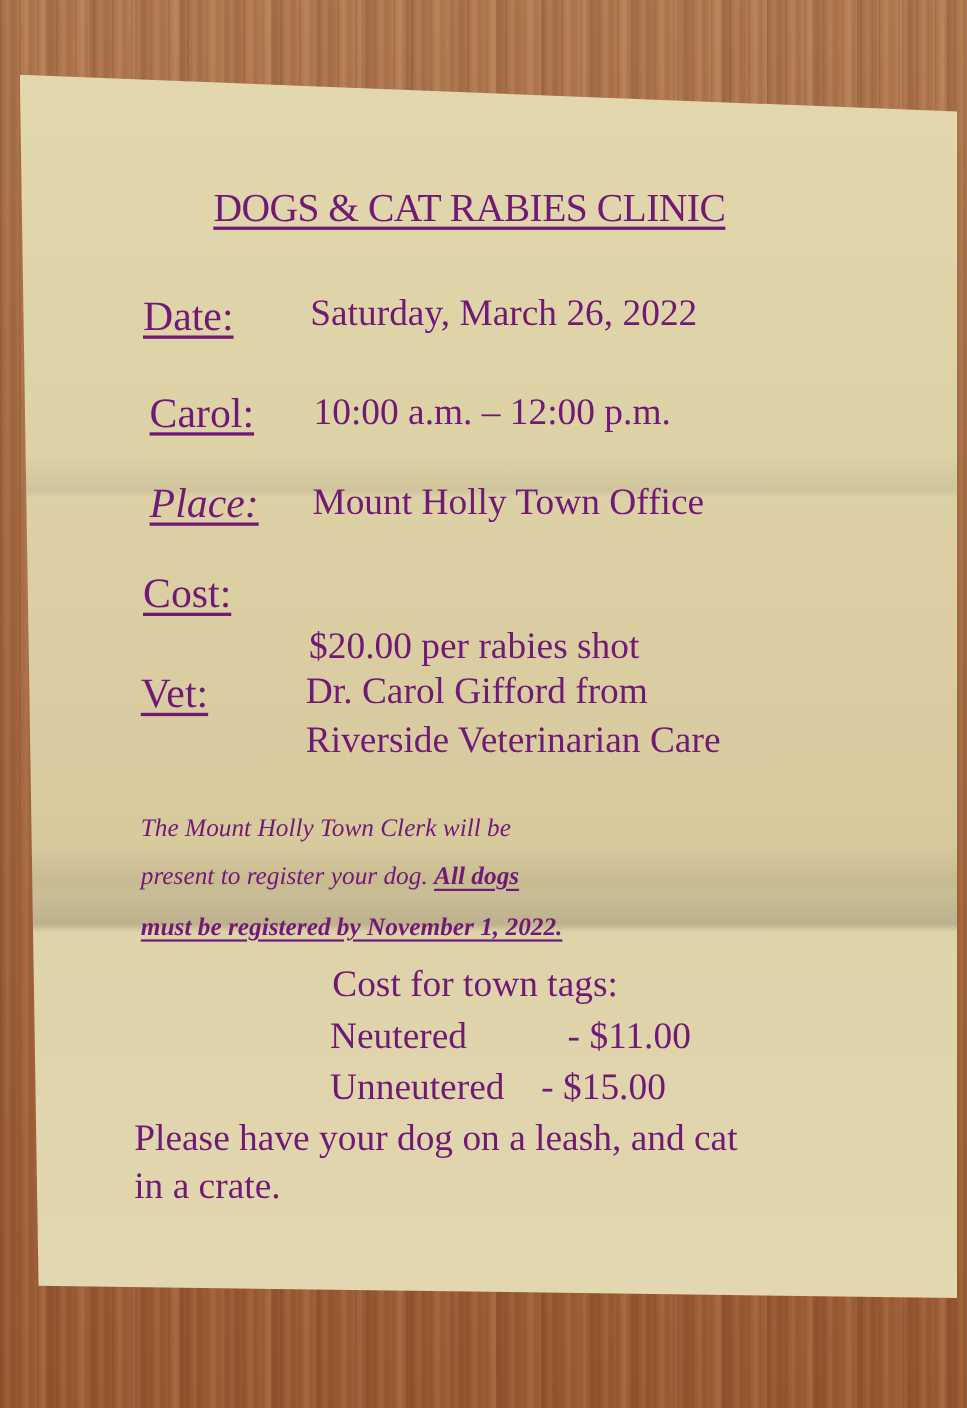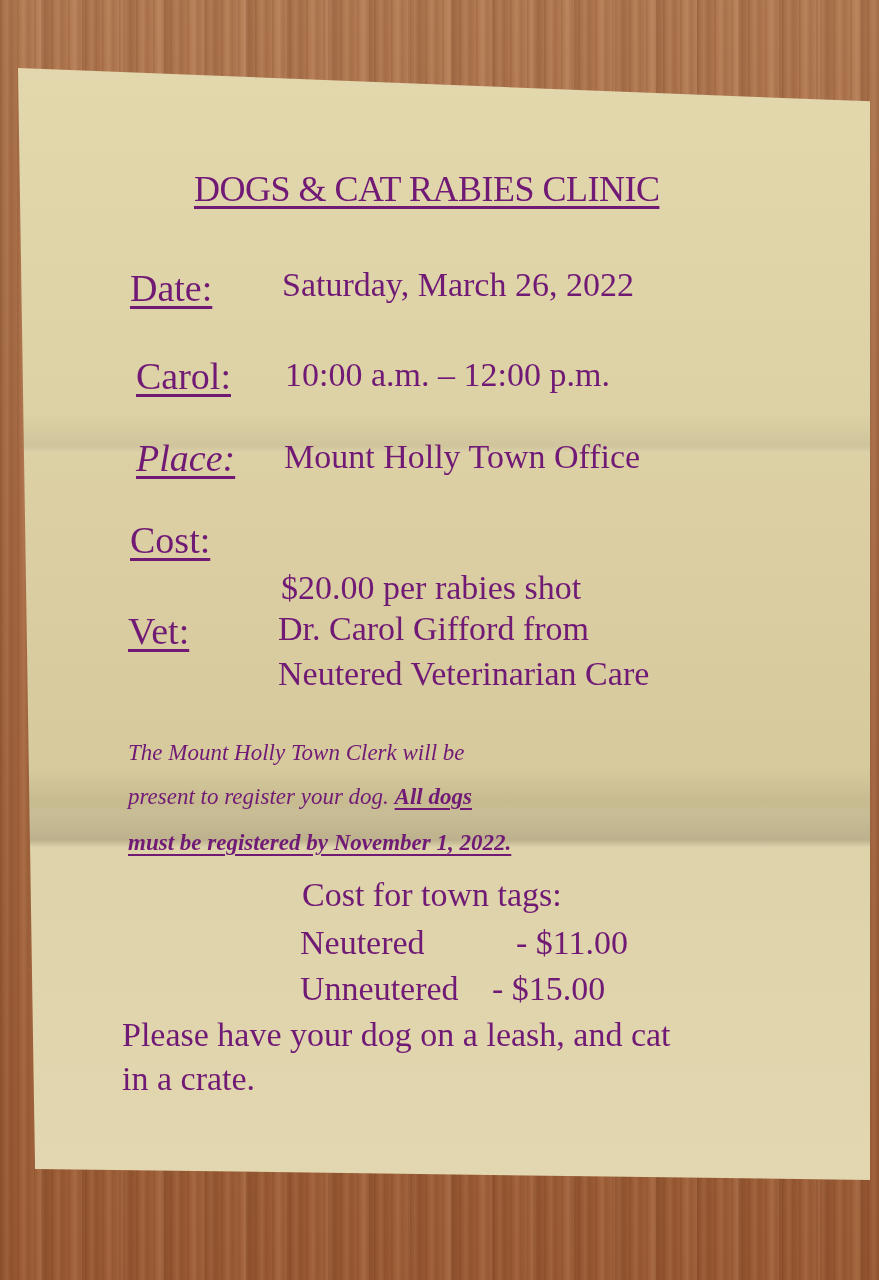--- a/index.html
+++ b/index.html
@@ -47,21 +47,21 @@
 <div class="txt val" style="left:285px; top:356px;">10:00 a.m. – 12:00 p.m.</div>
 
 <div class="txt lbl" style="left:136px; top:436px; font-style: italic;">Place:</div>
 <div class="txt val" style="left:284px; top:438px;">Mount Holly Town Office</div>
 
 <div class="txt lbl" style="left:130px; top:518px;">Cost:</div>
 <div class="txt val" style="left:281px; top:521px;margin-top:48px;">$20.00 per rabies shot</div>
 
 <div class="txt lbl" style="left:128px; top:609px;">Vet:</div>
 <div class="txt val" style="left:278px; top:610px;">Dr. Carol Gifford from</div>
-<div class="txt val" style="left:278px; top:655px;">Neutered Veterinarian Care</div>
+<div class="txt val" style="left:278px; top:655px;">Riverside Veterinarian Care</div>
 
 <div class="txt para" style="top:740px;">The Mount Holly Town Clerk will be</div>
 <div class="txt para" style="top:784px;">
   <span>present to register your dog. </span><span class="bold-ul">All dogs</span>
 </div>
 <div class="txt para bold-ul" style="top:830px;">must be registered by November 1, 2022.</div>
 
 <div class="txt center" style="left:302px; top:876px;">Cost for town tags:</div>
 <div class="txt center" style="left:300px; top:924px;">Neutered</div>
 <div class="txt center" style="left:492px; top:924px;margin-left:24px;"><span>- </span><span>$11.00</span></div>

